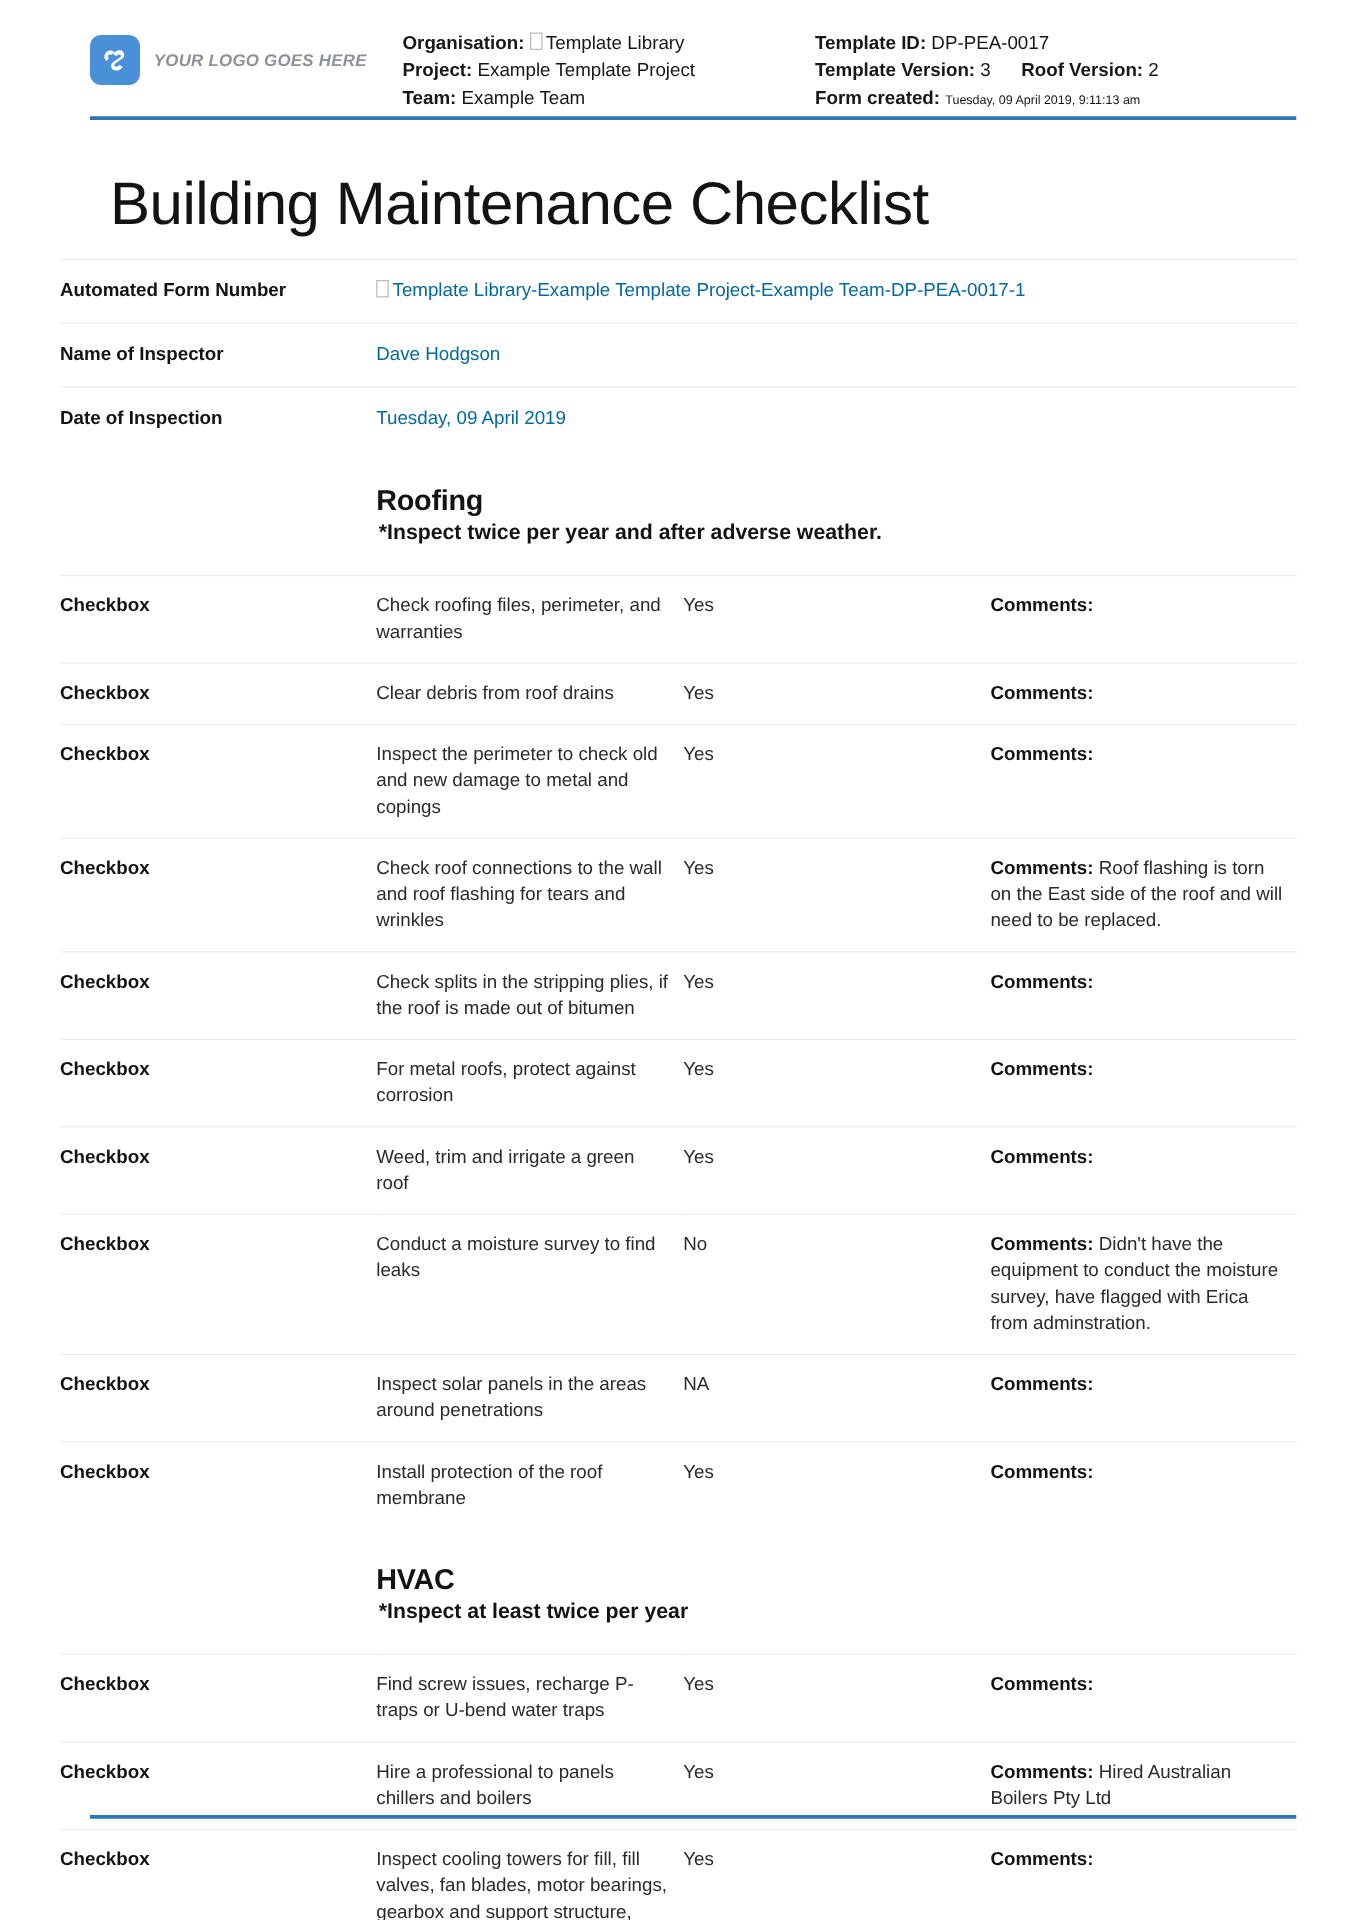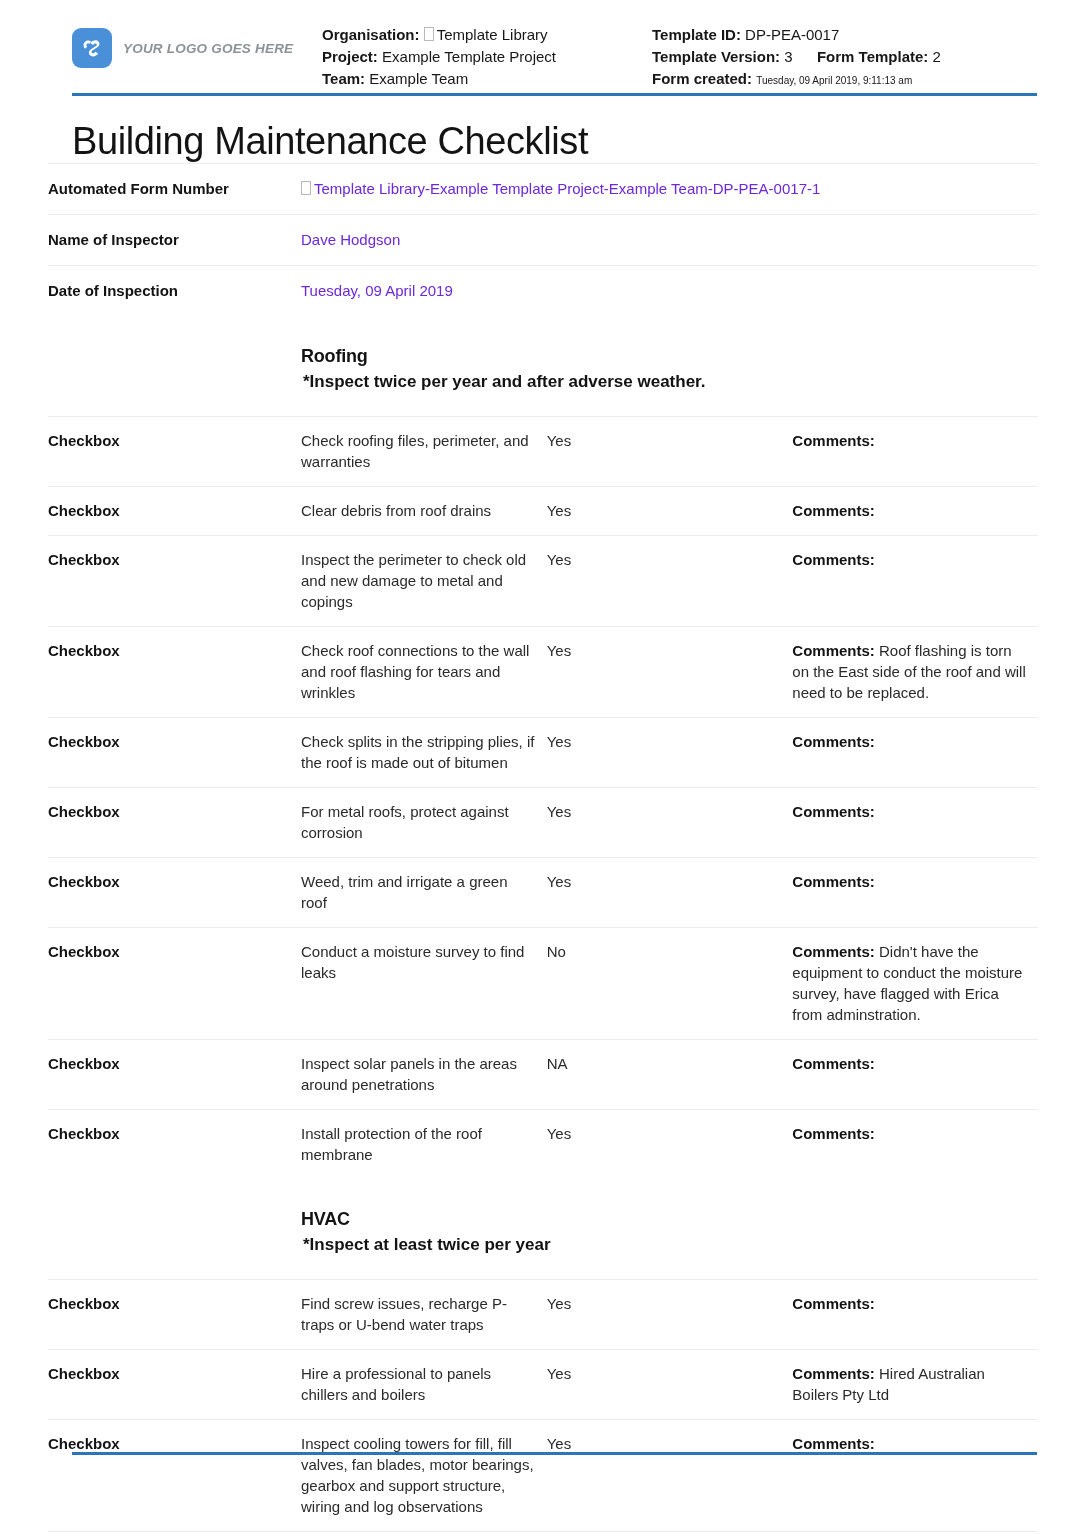--- a/index.html
+++ b/index.html
@@ -93,23 +93,23 @@
     position: absolute;
     left: 72px;
     right: 48px;
     top: 1452px;
     height: 3px;
     background: #2b76b9;
   }
 
   
   .doc-title {
-    margin: 0;
+    margin: 16px;
     padding: 28px 0 0 72px;
-    font-size: 38px;
+    font-size: 48px;
     font-weight: normal;
     letter-spacing: -0.4px;
     color: #131313;
   }
 
   
   .tbl {
     width: 990px;
     margin-left: 48px;
     border-collapse: collapse;
@@ -125,32 +125,32 @@
   .info-tbl td { padding-top: 14px; padding-bottom: 15px; }
   .c-label {
     width: 243px;
     padding-left: 24px;
     font-weight: bold;
     color: #131313;
   }
   .c-desc  { width: 330px; color: #2a2a2a; }
   .c-ans   { width: 162px; color: #2a2a2a; }
   .c-com   { width: 215px; color: #2a2a2a; }
-  .c-info-val { color: #6d28d9; padding-left: 2px; }
+  .c-info-val { color: #0369a1; padding-left: 2px; }
 
   .comments-label { font-weight: bold; color: #131313; }
 
   
   .section-head-cell {
     border-top: none !important;
     padding-top: 30px !important;
     padding-bottom: 0 !important;
   }
   .section-title {
-    font-size: 18px;
+    font-size: 23px;
     font-weight: bold;
     color: #131313;
     letter-spacing: -0.2px;
     margin: 0 0 4px 0;
   }
   .section-note {
     font-size: 17px;
     font-weight: bold;
     color: #131313;
     margin: 2px;
@@ -191,21 +191,21 @@
 
     <div class="meta-col meta-col-2">
       <div class="meta-line">
         <span class="meta-label">Template ID:</span>
         <span>DP-PEA-0017</span>
       </div>
       <div class="meta-line">
         <span class="meta-label">Template Version:</span>
         <span>3</span>
         <span class="meta-gap"></span>
-        <span class="meta-label">Form Template:</span>
+        <span class="meta-label">Roof Version:</span>
         <span>2</span>
       </div>
       <div class="meta-line">
         <span class="meta-label">Form created:</span>
         <span class="small-date">Tuesday, 09 April 2019, 9:11:13 am</span>
       </div>
     </div>
   </div>
 
   <div class="header-rule"></div>

